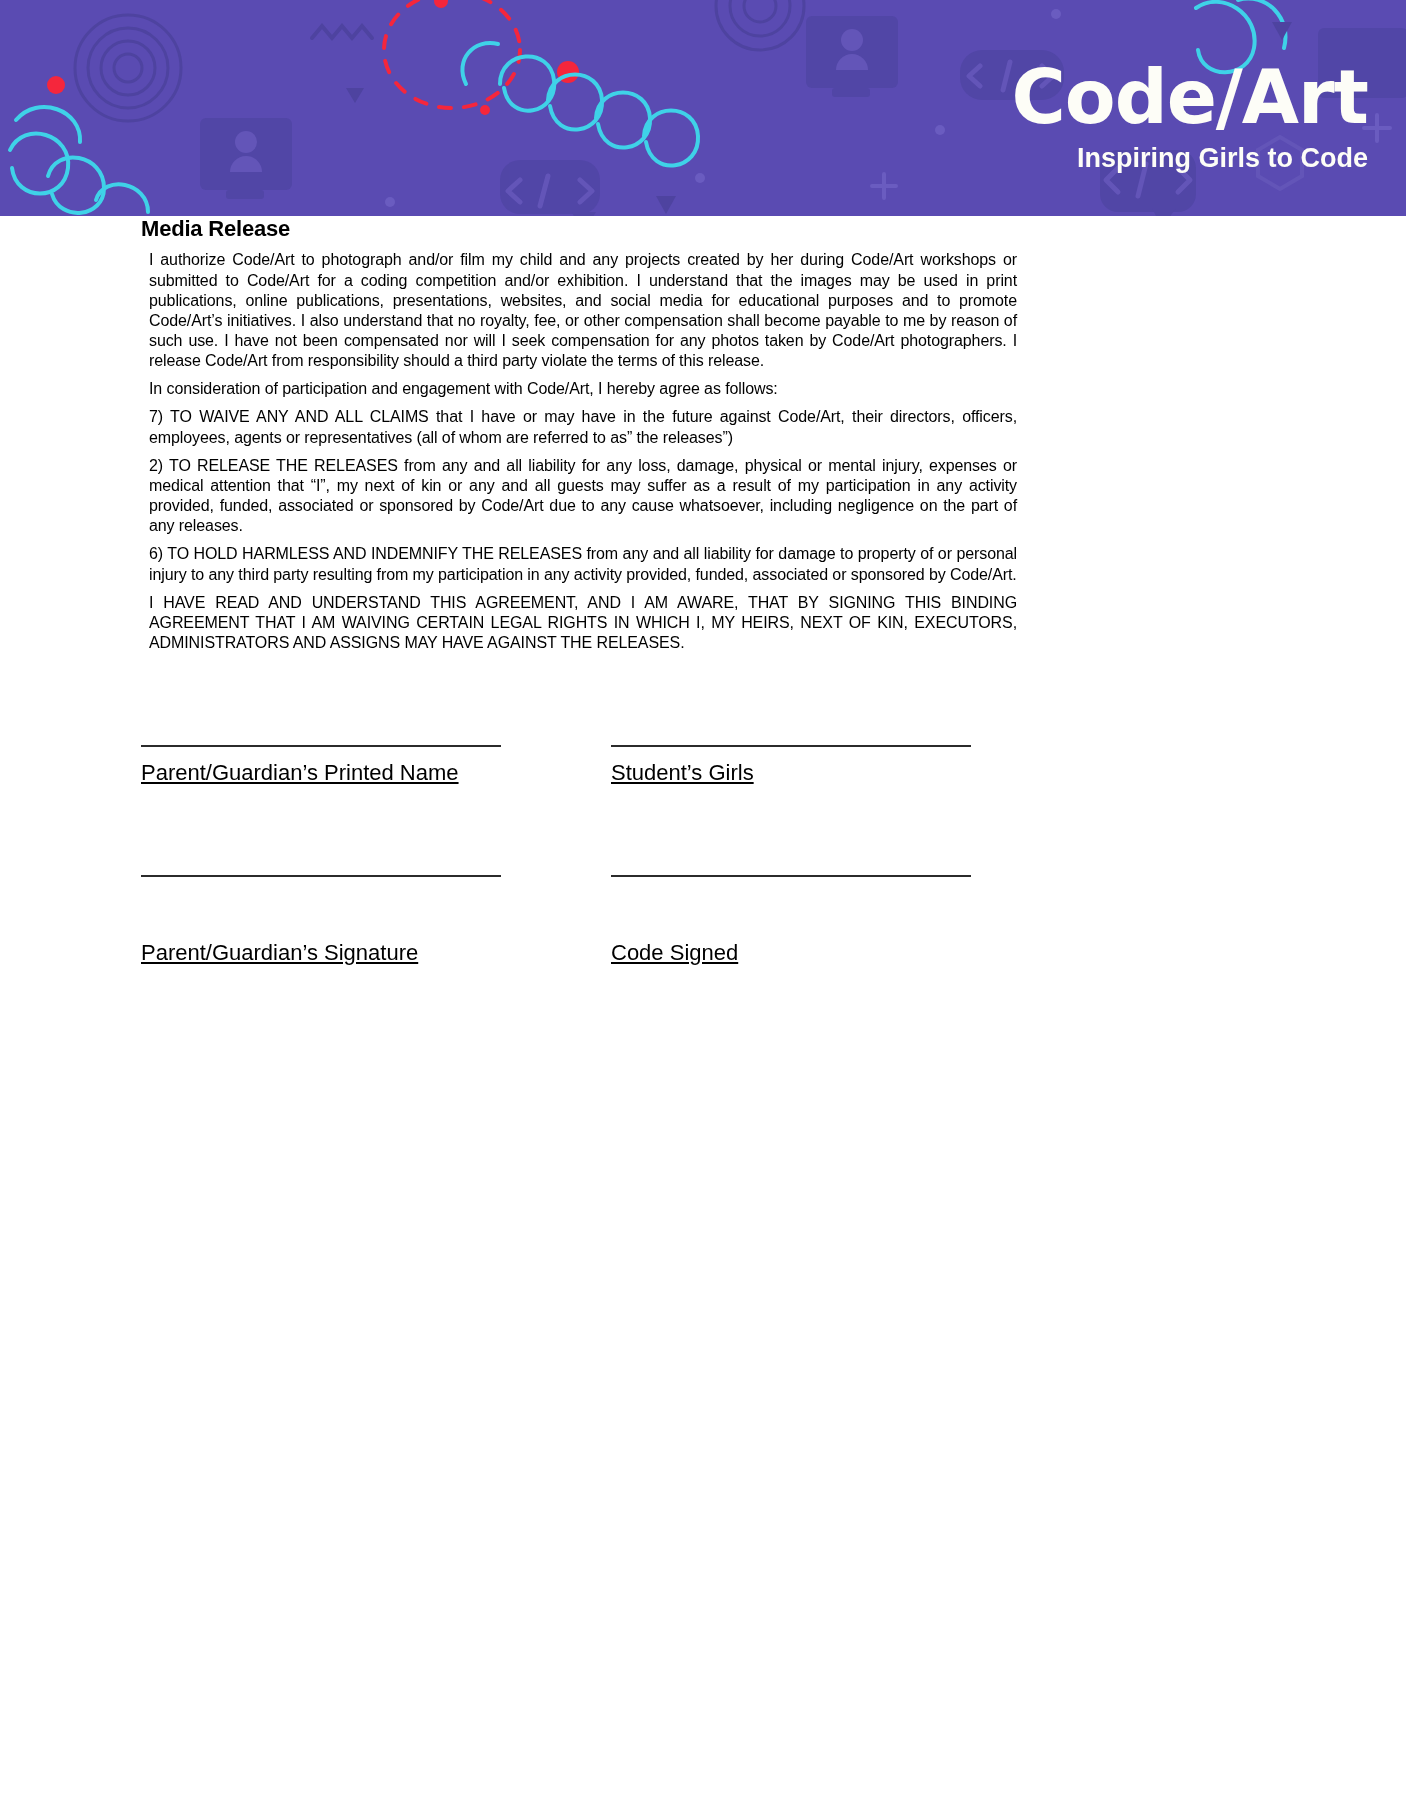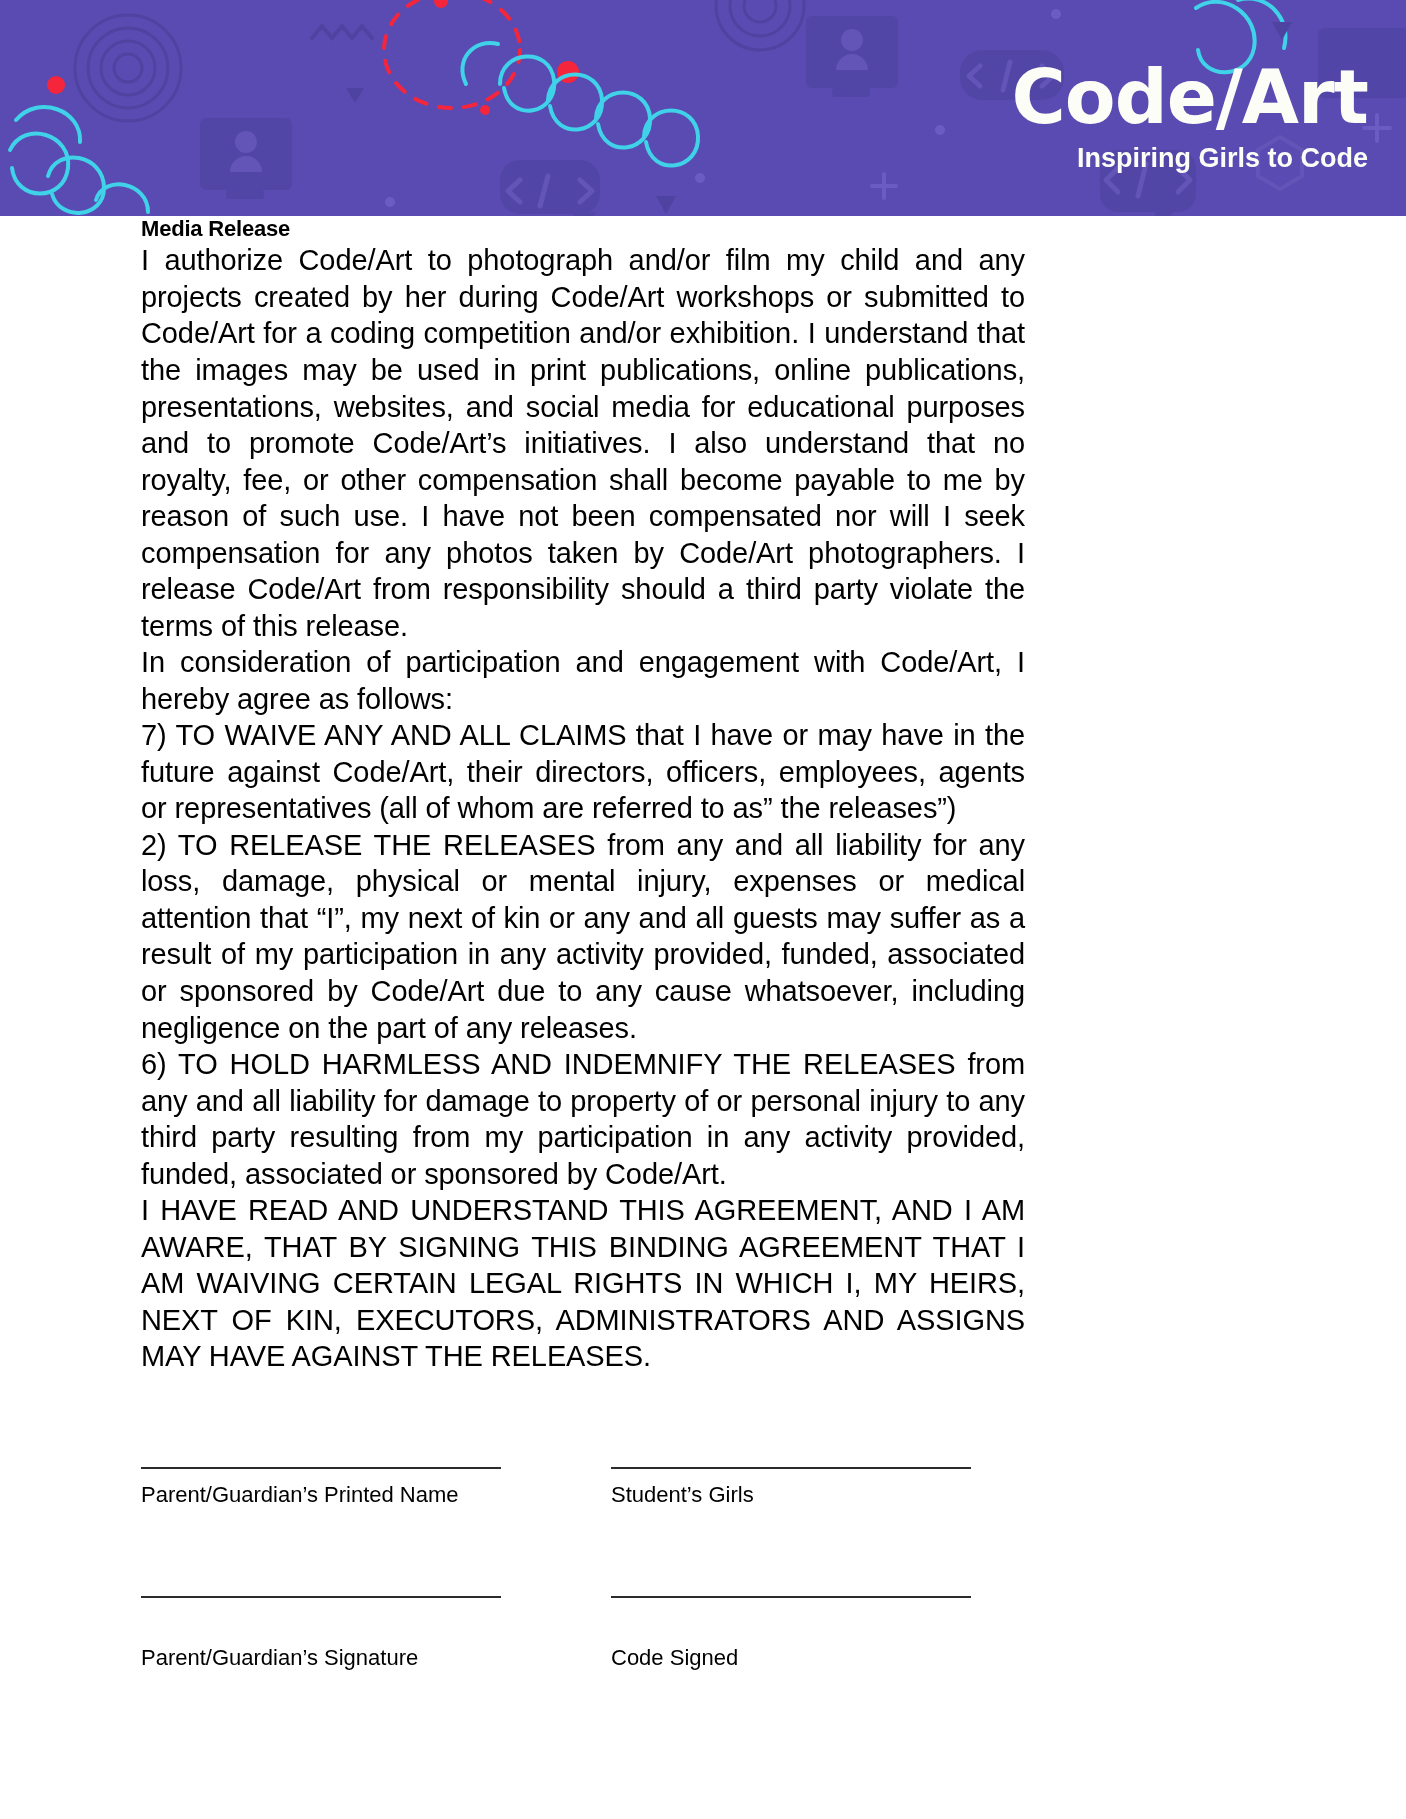--- a/index.html
+++ b/index.html
@@ -73,54 +73,54 @@
     font-weight: 700;
     margin: 0;
     padding: 0;
     line-height: 1.2;
     letter-spacing: -0.2px;
   }
   .sec-media-title { margin-top: 42px; }
   .sec-liab-title  { margin-top: 44px; }
 
   p.para {
-    font-size: 29px;
+    font-size: 16px;
     line-height: 1.26;
-    margin: 0;
+    margin: 8px;
     text-align: justify;
     letter-spacing: -0.1px;
     -webkit-hyphens: none;
     hyphens: none;
   }
   .gap-sm  { margin-top: 14px; }
   .gap-lg  { margin-top: 26px; }
   .gap-xl  { margin-top: 64px; }
 
   .caps { text-align: justify; }
 
   
-  .sig-block { margin-top: 92px; }
+  .sig-block { margin-top: 92px; text-decoration: underline; }
   .sig-row {
     display: flex;
     gap: 110px;
   }
   .sig-row + .sig-row { margin-top: 88px; }
   .sig-cell { width: 360px; }
   .sig-line {
     border-top: 2px solid #2b2b2b;
     height: 0;
     width: 100%;
   }
   .sig-label {
     font-size: 22px;
     line-height: 1.25;
     margin-top: 12px;
     white-space: nowrap;
   }
-  .sig-label.lower { margin-top: 46px; }
+  .sig-label.lower { margin-top: 62px; }
 </style>
 </head>
 <body>
 
 <div class="banner">
   <svg class="banner-deco" viewBox="0 0 1406 216" preserveAspectRatio="none">
     <rect x="0" y="0" width="1406" height="216" fill="#5a4bb2"></rect>
 
     <g fill="#5146a6" opacity="0.95">
       <rect x="200" y="118" width="92" height="72" rx="6"></rect>

